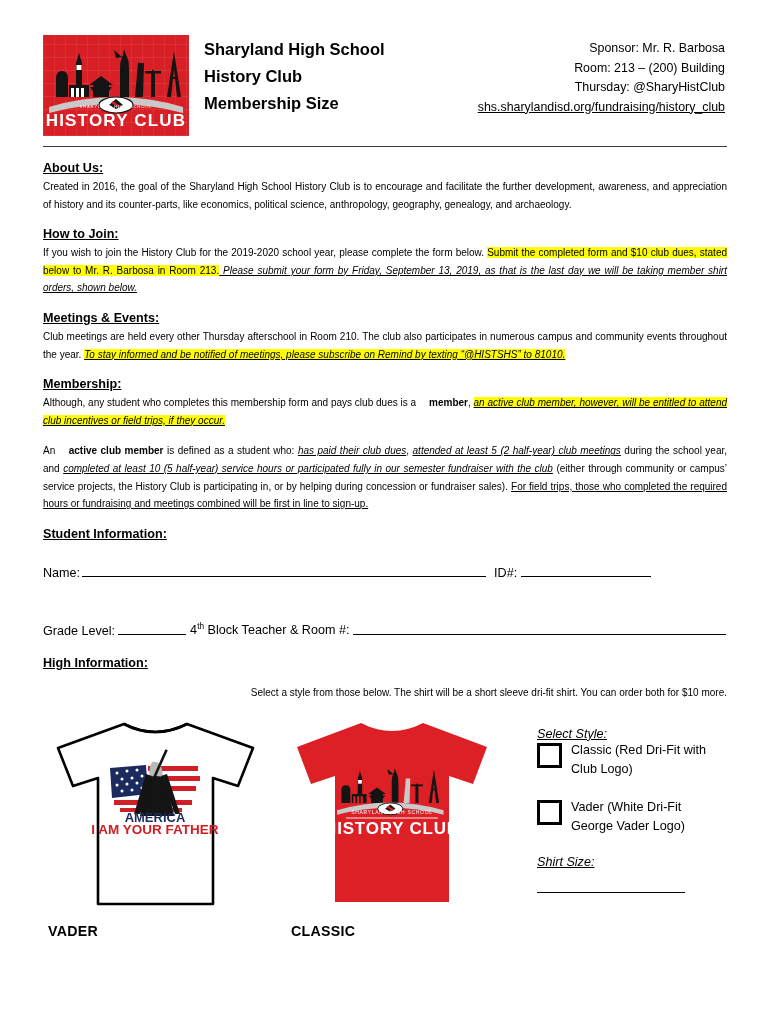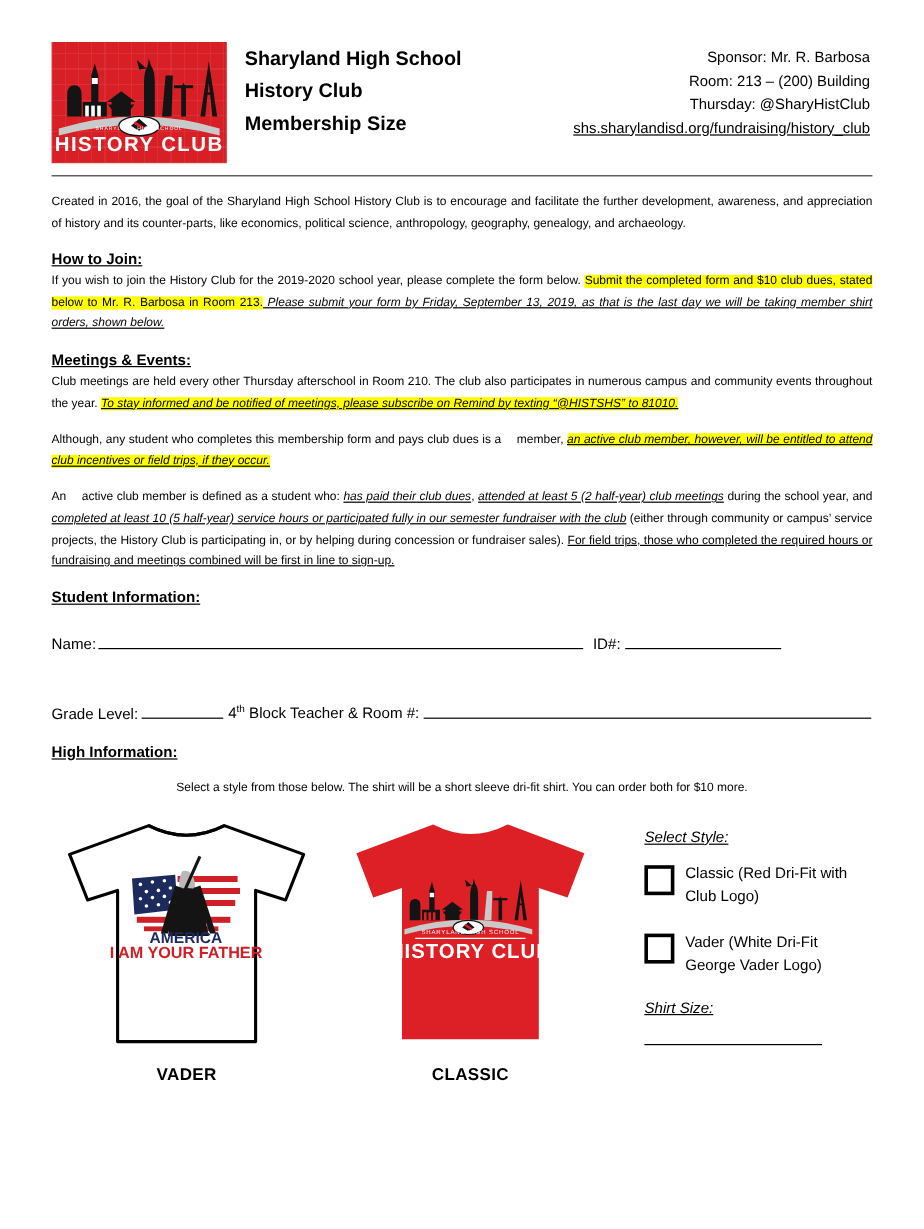--- a/index.html
+++ b/index.html
@@ -113,21 +113,21 @@
     font-size: 10px;
     line-height: 17.6px;
     margin: 0;
     text-align: justify;
     text-justify: inter-word;
   }
   p.body.pad { margin-top: 13px; }
 
   .hl { background: #ffff00; }
   .ul { text-decoration: underline; }
-  .bd { font-weight: normal; padding-left: 10px; }
+  .bd { font-weight: bold; padding-left: 10px; }
   .itul { font-style: italic; text-decoration: underline; }
 
   
   .field-row {
     font-size: 12.6px;
     line-height: 17.6px;
     display: flex;
     align-items: baseline;
     white-space: nowrap;
   }
@@ -145,39 +145,38 @@
   
   .shirts {
     position: relative;
     margin-top: 14px;
     height: 238px;
   }
   .shirt-item { position: absolute; }
   .shirt-vader  { left: 5px;   top: 2px; width: 215px; }
   .shirt-classic{ left: 248px; top: 2px; width: 202px; }
   .shirt-caption {
-    text-align: center;
+    text-align: left;
     font-size: 14.2px;
     font-weight: bold;
     margin-top: 5px;
     letter-spacing: 0.3px;
   }
 
   
   .select-panel {
     position: absolute;
     left: 494px;
     top: 11px;
     width: 216px;
   }
   .panel-head {
     font-size: 12.6px;
     font-style: italic;
     text-decoration: underline;
-    margin-bottom: 14px;
   }
   .panel-head.size { margin-top: 16px; margin-bottom: 0; }
   .check-row {
     display: flex;
     align-items: flex-start;
     margin-bottom: 18px;
   }
   .checkbox {
     width: 19px;
     height: 19px;
@@ -253,34 +252,36 @@
       <div>Sponsor: Mr. R. Barbosa</div>
       <div>Room: 213 – (200) Building</div>
       <div>Thursday: @SharyHistClub</div>
       <div class="contact-url">shs.sharylandisd.org/fundraising/history_club</div>
     </div>
   </div>
 
   <hr class="rule">
 
   <div class="sec">
+    <div class="sec-head">About Us:</div>
     <p class="body">Created in 2016, the goal of the Sharyland High School History Club is to encourage and facilitate the further development, awareness, and appreciation of history and its counter-parts, like economics, political science, anthropology, geography, genealogy, and archaeology.</p>
   </div>
 
   <div class="sec">
     <div class="sec-head">How to Join:</div>
     <p class="body"><span>If you wish to join the History Club for the 2019-2020 school year, please complete the form below. </span><span class="hl">Submit the completed form and $10 club dues, stated below to Mr. R. Barbosa in Room 213.</span><span class="itul"> Please submit your form by Friday, September 13, 2019, as that is the last day we will be taking member shirt orders, shown below.</span></p>
   </div>
 
   <div class="sec">
     <div class="sec-head">Meetings &amp; Events:</div>
     <p class="body"><span>Club meetings are held every other Thursday afterschool in Room 210. The club also participates in numerous campus and community events throughout the year. </span><span class="hl itul">To stay informed and be notified of meetings, please subscribe on Remind by texting “@HISTSHS” to 81010.</span></p>
   </div>
 
   <div class="sec">
+    <div class="sec-head">Membership:</div>
     <p class="body"><span>Although, any student who completes this membership form and pays club dues is a </span><span class="bd">member</span><span>, </span><span class="hl itul">an active club member, however, will be entitled to attend club incentives or field trips, if they occur.</span></p>
 
     <p class="body pad"><span>An </span><span class="bd">active club member</span><span> is defined as a student who: </span><span class="itul">has paid their club dues</span><span>, </span><span class="itul">attended at least 5 (2 half-year) club meetings</span><span> during the school year, and </span><span class="itul">completed at least 10 (5 half-year) service hours or participated fully in our semester fundraiser with the club</span><span> (either through community or campus’ service projects, the History Club is participating in, or by helping during concession or fundraiser sales). </span><span class="ul">For field trips, those who completed the required hours or fundraising and meetings combined will be first in line to sign-up.</span></p>
   </div>
 
   <div class="sec">
     <div class="sec-head">Student Information:</div>
 
     <div class="field-row" style="margin-top:20px;">
       <span>Name:</span>
@@ -292,21 +293,21 @@
     <div class="field-row" style="margin-top:36px;">
       <span>Grade Level:</span>
       <span class="fill grade"></span>
       <span><span>4</span><sup class="th">th</sup><span> Block Teacher &amp; Room #:</span></span>
       <span class="fill teacher"></span>
     </div>
   </div>
 
   <div class="sec" style="margin-top:15px;">
     <div class="sec-head">High Information:</div>
-    <p class="body" style="margin-top:12px; text-align:center;">Select a style from those below. The shirt will be a short sleeve dri-fit shirt. You can order both for $10 more.</p>
+    <p class="body" style="margin-top:12px; text-align:right;">Select a style from those below. The shirt will be a short sleeve dri-fit shirt. You can order both for $10 more.</p>
   </div>
 
   <div class="shirts">
 
     <div class="shirt-item shirt-vader">
       <svg viewBox="0 0 215 196" width="215" height="196">
         <path d="M76 6 Q107 22 139 6 L205 30 L190 68 L165 60 L165 186 L50 186 L50 60 L25 68 L10 30 Z" fill="#ffffff" stroke="#000000" stroke-width="2.6" stroke-linejoin="round"></path>
         <path d="M76 6 Q107 22 139 6" fill="none" stroke="#000000" stroke-width="2.6"></path>
 
         <g>

